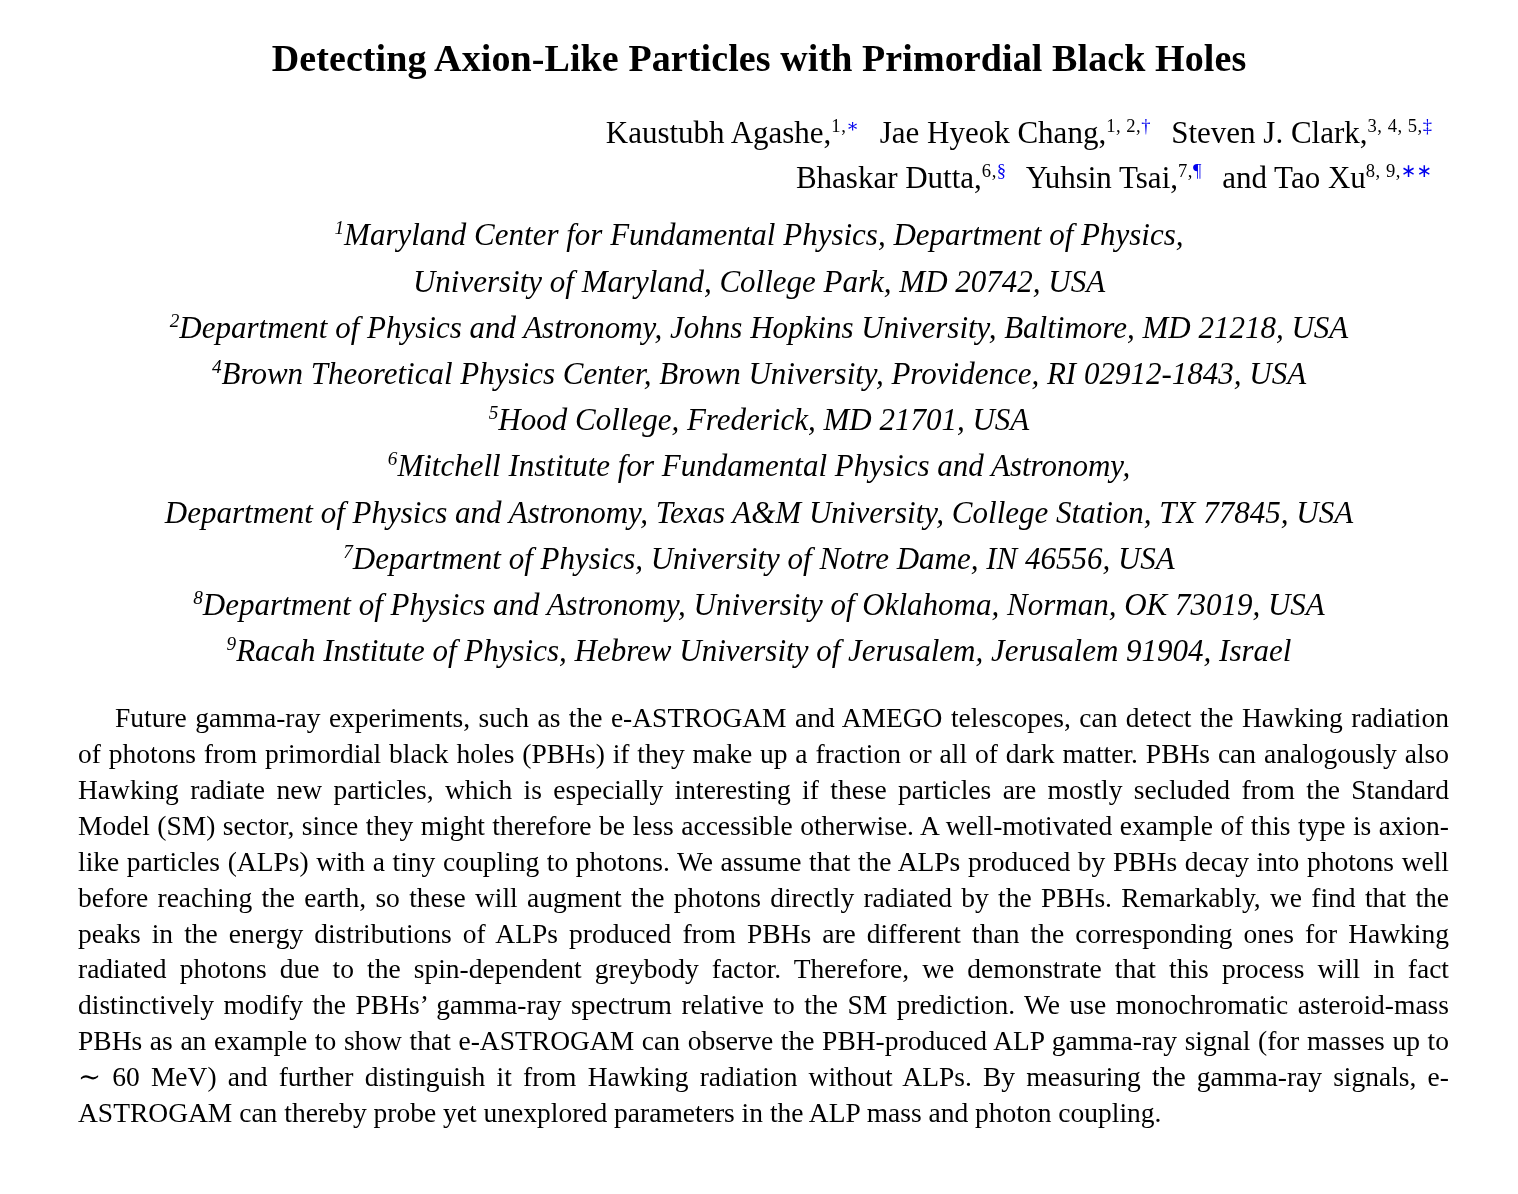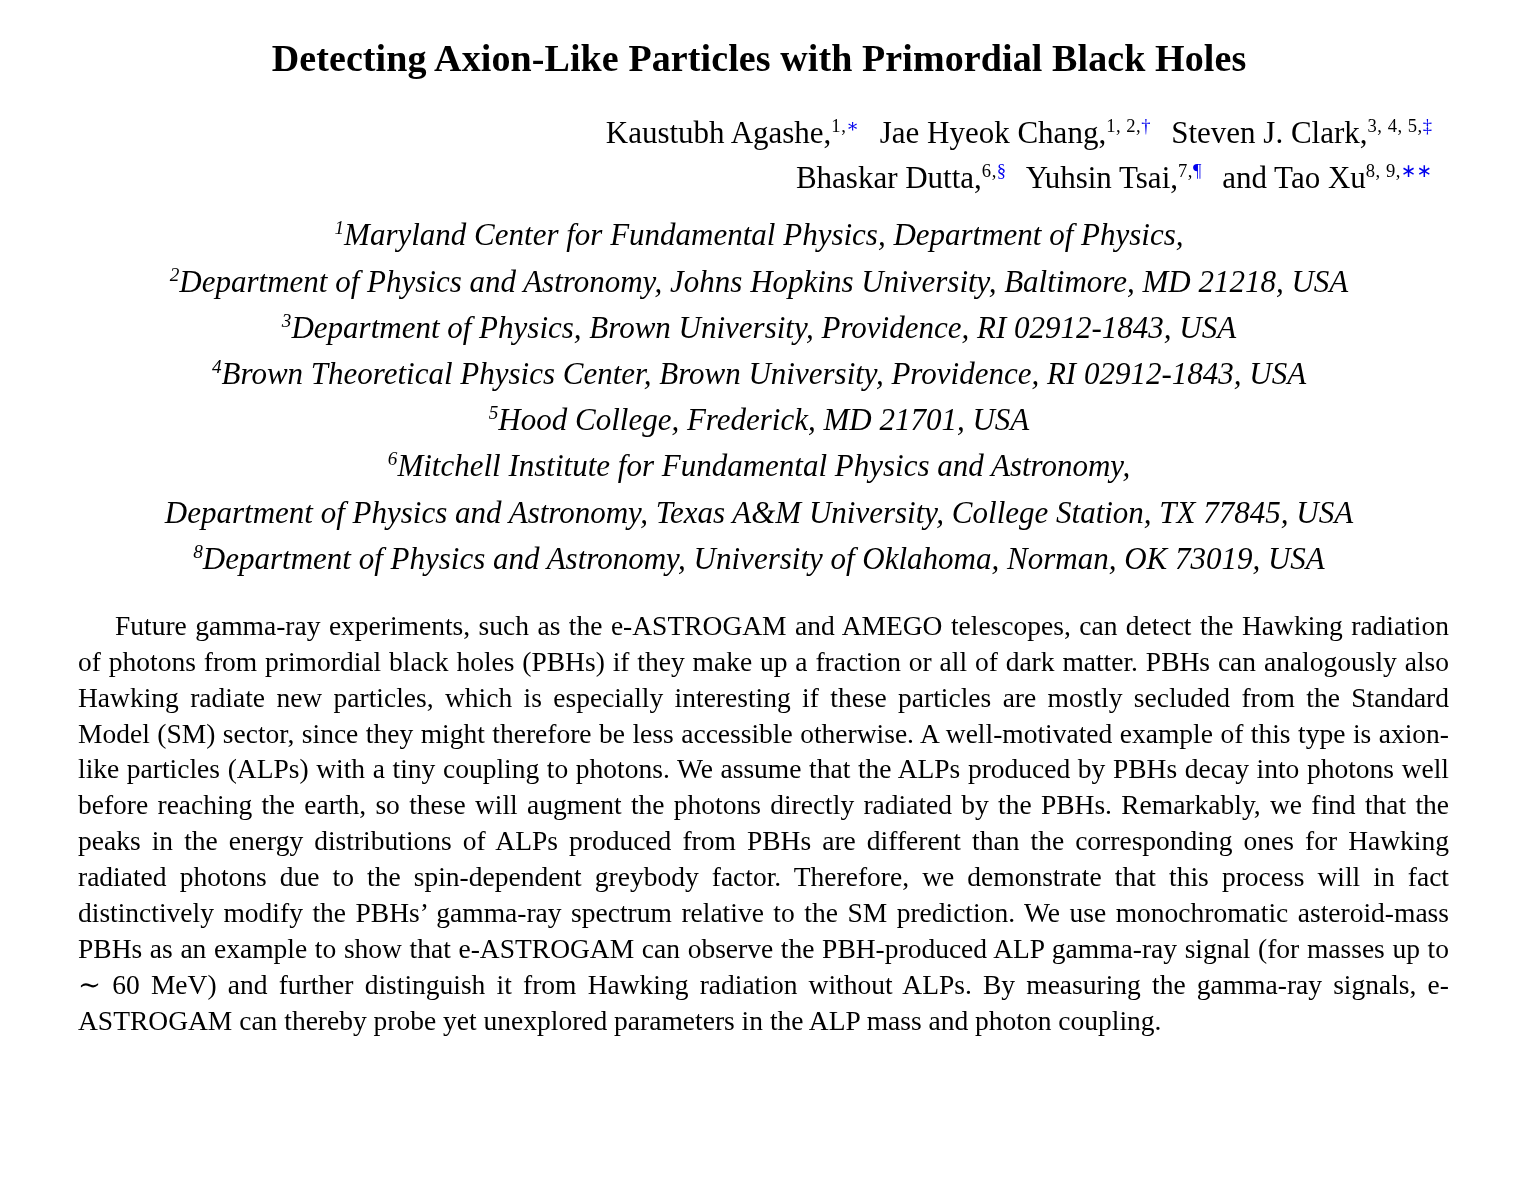--- a/index.html
+++ b/index.html
@@ -112,26 +112,28 @@
     </span>
     <span class="author-line">
       <span>Bhaskar Dutta,</span><span class="aff-num">6,</span><span class="fn-sym">§</span><span class="sp"></span>
       <span>Yuhsin Tsai,</span><span class="aff-num">7,</span><span class="fn-sym">¶</span><span class="sp"></span>
       <span>and Tao Xu</span><span class="aff-num">8, 9,</span><span class="fn-sym">∗∗</span>
     </span>
   </div>
 
   <div class="affiliations">
     <span class="aff"><sup>1</sup><span>Maryland Center for Fundamental Physics, Department of Physics,</span></span>
+    <span class="aff"><sup></sup><span>University of Maryland, College Park, MD 20742, USA</span></span>
     <span class="aff"><sup>2</sup><span>Department of Physics and Astronomy, Johns Hopkins University, Baltimore, MD 21218, USA</span></span>
-    <span class="aff"><sup>3</sup><span>Department of Physics, Brown University, Providence, RI 02912-1843, USA</span></span>
     <span class="aff"><sup>4</sup><span>Brown Theoretical Physics Center, Brown University, Providence, RI 02912-1843, USA</span></span>
     <span class="aff"><sup>5</sup><span>Hood College, Frederick, MD 21701, USA</span></span>
     <span class="aff"><sup>6</sup><span>Mitchell Institute for Fundamental Physics and Astronomy,</span></span>
     <span class="aff"><sup></sup><span>Department of Physics and Astronomy, Texas A&amp;M University, College Station, TX 77845, USA</span></span>
+    <span class="aff"><sup>7</sup><span>Department of Physics, University of Notre Dame, IN 46556, USA</span></span>
     <span class="aff"><sup>8</sup><span>Department of Physics and Astronomy, University of Oklahoma, Norman, OK 73019, USA</span></span>
+    <span class="aff"><sup>9</sup><span>Racah Institute of Physics, Hebrew University of Jerusalem, Jerusalem 91904, Israel</span></span>
   </div>
 
   <div class="abstract">
     <p>Future gamma-ray experiments, such as the e-ASTROGAM and AMEGO telescopes, can detect the Hawking radiation of photons from primordial black holes (PBHs) if they make up a fraction or all of dark matter. PBHs can analogously also Hawking radiate new particles, which is especially interesting if these particles are mostly secluded from the Standard Model (SM) sector, since they might therefore be less accessible otherwise. A well-motivated example of this type is axion-like particles (ALPs) with a tiny coupling to photons. We assume that the ALPs produced by PBHs decay into photons well before reaching the earth, so these will augment the photons directly radiated by the PBHs. Remarkably, we find that the peaks in the energy distributions of ALPs produced from PBHs are different than the corresponding ones for Hawking radiated photons due to the spin-dependent greybody factor. Therefore, we demonstrate that this process will in fact distinctively modify the PBHs’ gamma-ray spectrum relative to the SM prediction. We use monochromatic asteroid-mass PBHs as an example to show that e-ASTROGAM can observe the PBH-produced ALP gamma-ray signal (for masses up to ∼ 60 MeV) and further distinguish it from Hawking radiation without ALPs. By measuring the gamma-ray signals, e-ASTROGAM can thereby probe yet unexplored parameters in the ALP mass and photon coupling.</p>
   </div>
 
 </div>
 
 </body></html>

